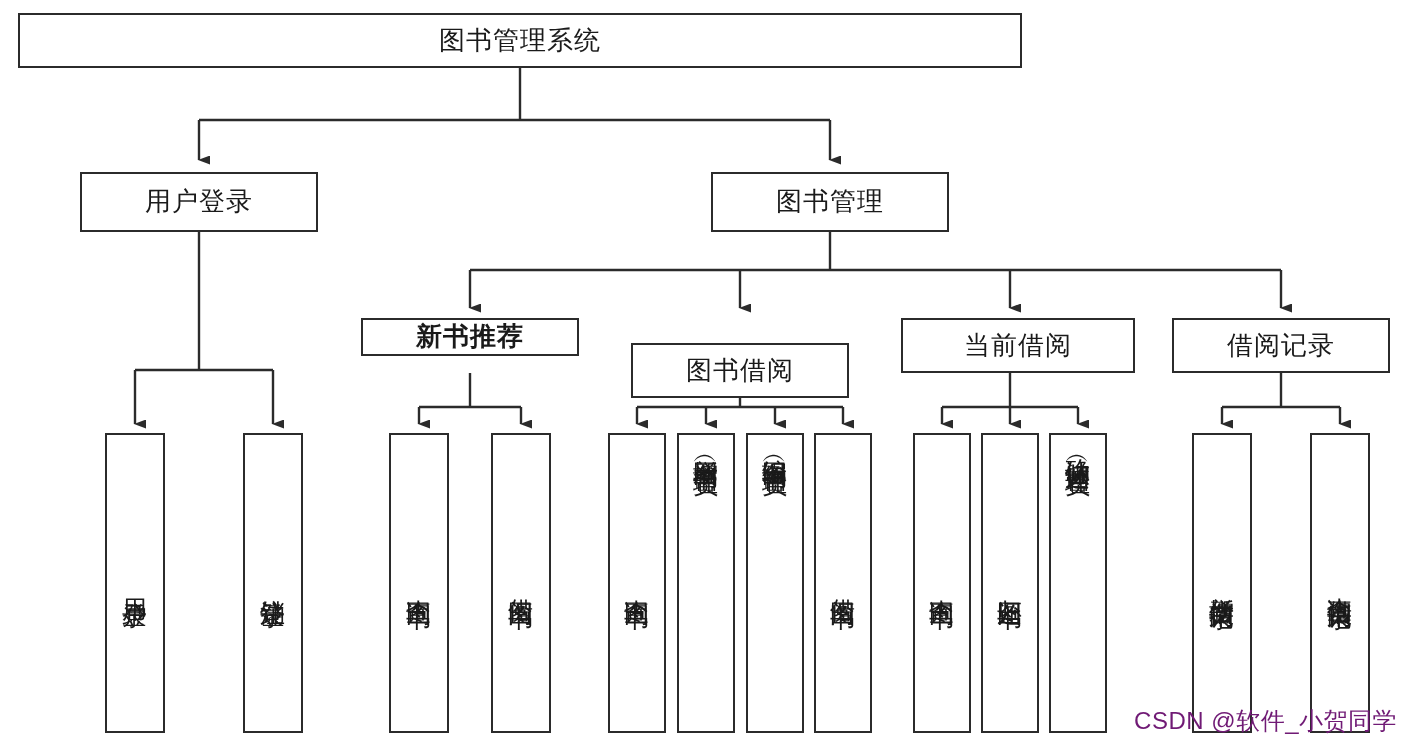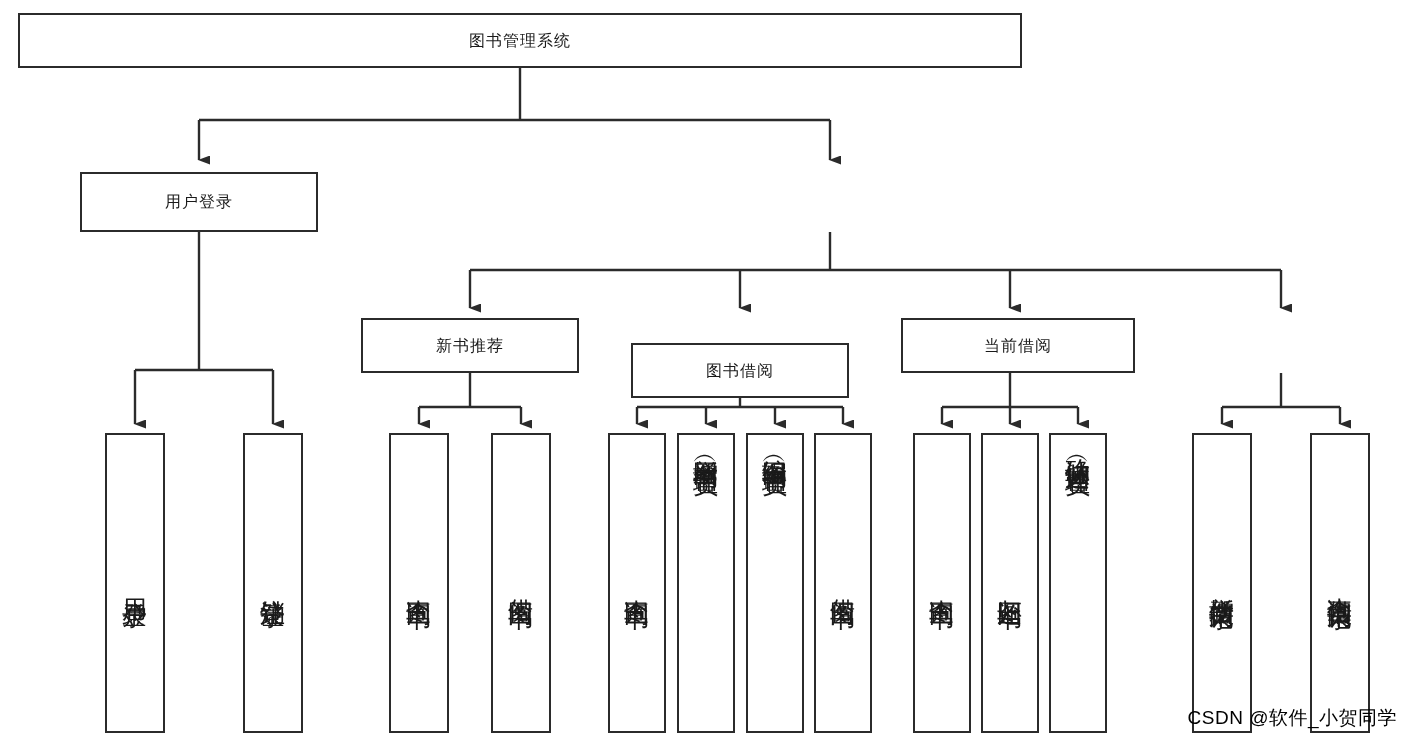--- a/index.html
+++ b/index.html
@@ -30,41 +30,41 @@
     box-sizing: border-box;
     border: 2px solid #2b2b2b;
     background: #ffffff;
     display: flex;
     align-items: center;
     justify-content: center;
     color: #1a1a1a;
     line-height: 1.12;
   }
   .node.h {
-    font-size: 16px;
+    font-size: 26px;
     letter-spacing: 1px;
   }
   .node.v {
     writing-mode: vertical-rl;
     text-orientation: upright;
     font-size: 25px;
     letter-spacing: 2px;
     padding: 4px 0;
     align-items: center;
     justify-content: center;
   }
   .node.v.topalign {
     justify-content: flex-start;
   }
   .watermark {
     position: absolute;
     right: 8px;
-    bottom: 16px;
-    font-size: 19px;
-    color: #000000;
+    bottom: 10px;
+    font-size: 24px;
+    color: #701a75;
     white-space: nowrap;
     letter-spacing: 0.5px;
   }
 </style>
 </head>
 <body>
 
 <div id="canvas">
 
   <svg class="wires" viewBox="0 0 1405 747">
@@ -118,29 +118,35 @@
     </g>
   </svg>
 
   <div class="node h" style="left:18px; top:13px; width:1004px; height:55px;">
     <span>图书管理系统</span>
   </div>
 
   <div class="node h" style="left:80px; top:172px; width:238px; height:60px;">
     <span>用户登录</span>
   </div>
+  <div class="node h" style="left:711px; top:172px; width:238px; height:60px;">
+    <span>图书管理</span>
+  </div>
 
-  <div class="node h" style="left:361px; top:318px; width:218px; height:55px;">
+  <div class="node h" style="left:361px; top:318px; width:218px; height:38px;font-weight:bold;">
     <span>新书推荐</span>
   </div>
   <div class="node h" style="left:631px; top:318px; width:218px; height:55px;margin-top:25px;">
     <span>图书借阅</span>
   </div>
   <div class="node h" style="left:901px; top:318px; width:234px; height:55px;">
     <span>当前借阅</span>
+  </div>
+  <div class="node h" style="left:1172px; top:318px; width:218px; height:55px;">
+    <span>借阅记录</span>
   </div>
 
   <div class="node v" style="left:105px; top:433px; width:60px; height:300px;">
     <span>用户登录</span>
   </div>
   <div class="node v" style="left:243px; top:433px; width:60px; height:300px;">
     <span>注销登录</span>
   </div>
 
   <div class="node v" style="left:389px; top:433px; width:60px; height:300px;">

